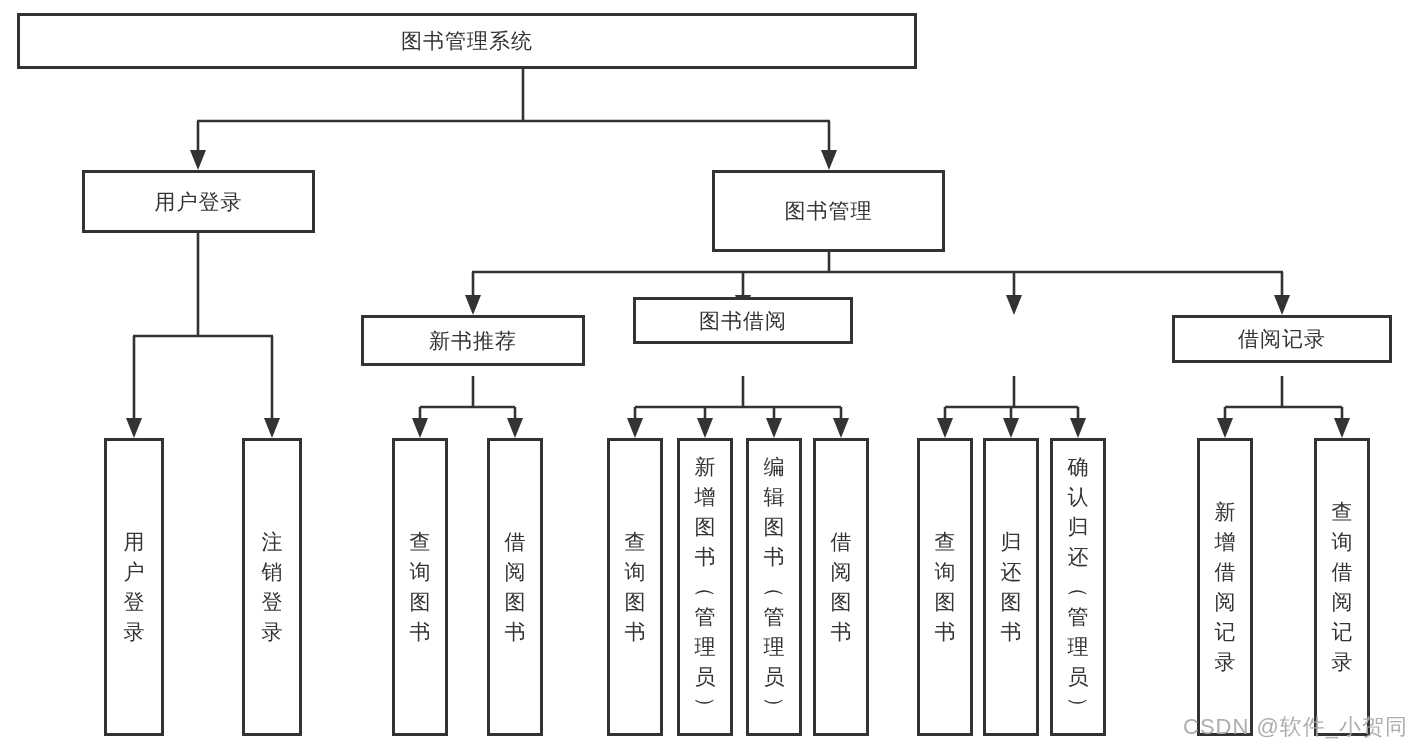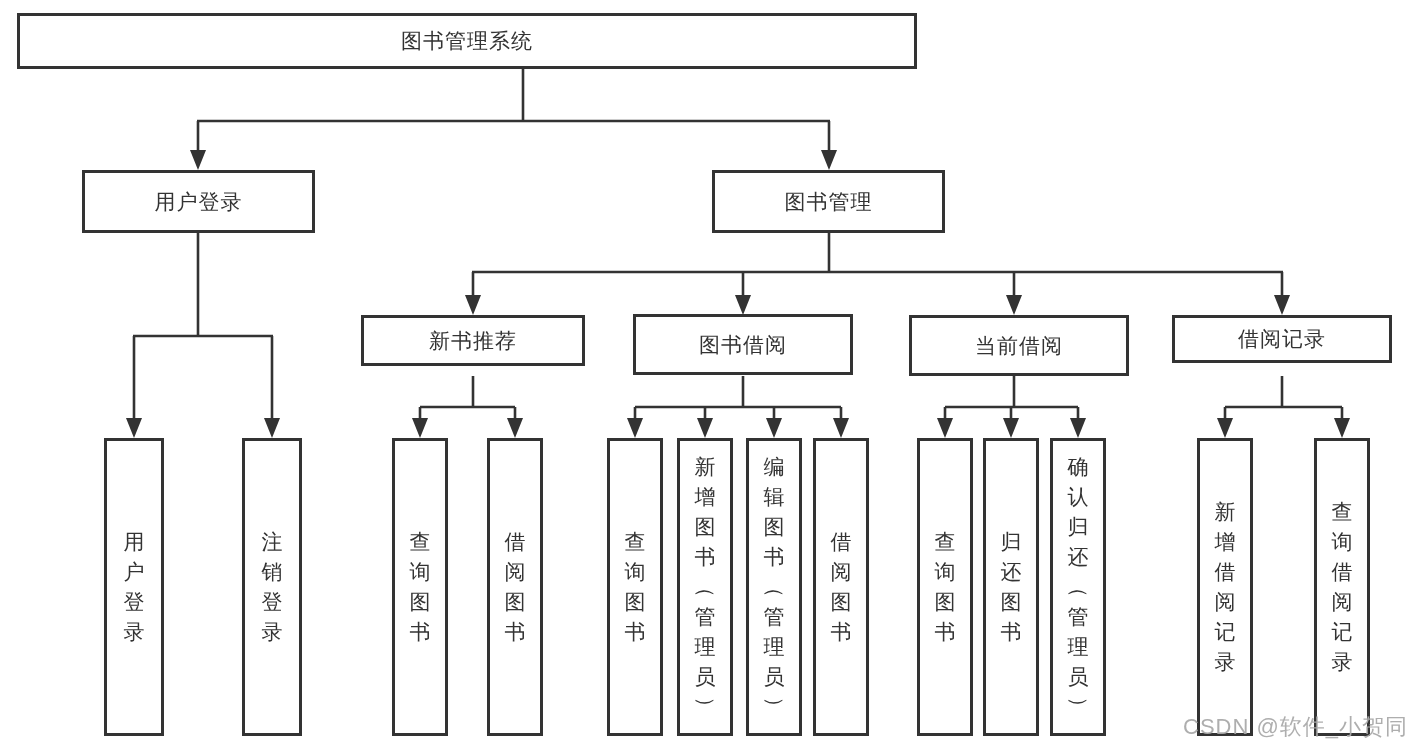--- a/index.html
+++ b/index.html
@@ -99,32 +99,29 @@
     </g>
   </svg>
 
   <div class="box h" style="left:17px;top:13px;width:900px;height:56px">
     <span>图书管理系统</span>
   </div>
 
   <div class="box h" style="left:82px;top:170px;width:233px;height:63px">
     <span>用户登录</span>
   </div>
-  <div class="box h" style="left:712px;top:170px;width:233px;height:63px">
+  <div class="box h" style="left:712px;top:170px;width:233px;height:82px">
     <span>图书管理</span>
   </div>
 
   <div class="box h" style="left:361px;top:315px;width:224px;height:51px">
     <span>新书推荐</span>
   </div>
-  <div class="box h" style="left:633px;top:314px;width:220px;height:61px">
+  <div class="box h" style="left:633px;top:297px;width:220px;height:47px">
     <span>图书借阅</span>
-  </div>
-  <div class="box h" style="left:909px;top:315px;width:220px;height:61px">
-    <span>当前借阅</span>
   </div>
   <div class="box h" style="left:1172px;top:315px;width:220px;height:48px">
     <span>借阅记录</span>
   </div>
 
   <div class="box v" style="left:104px;top:438px;width:60px;height:298px">
     <span class="vtext">
         <span class="vchar">用</span>
         <span class="vchar">户</span>
         <span class="vchar">登</span>

